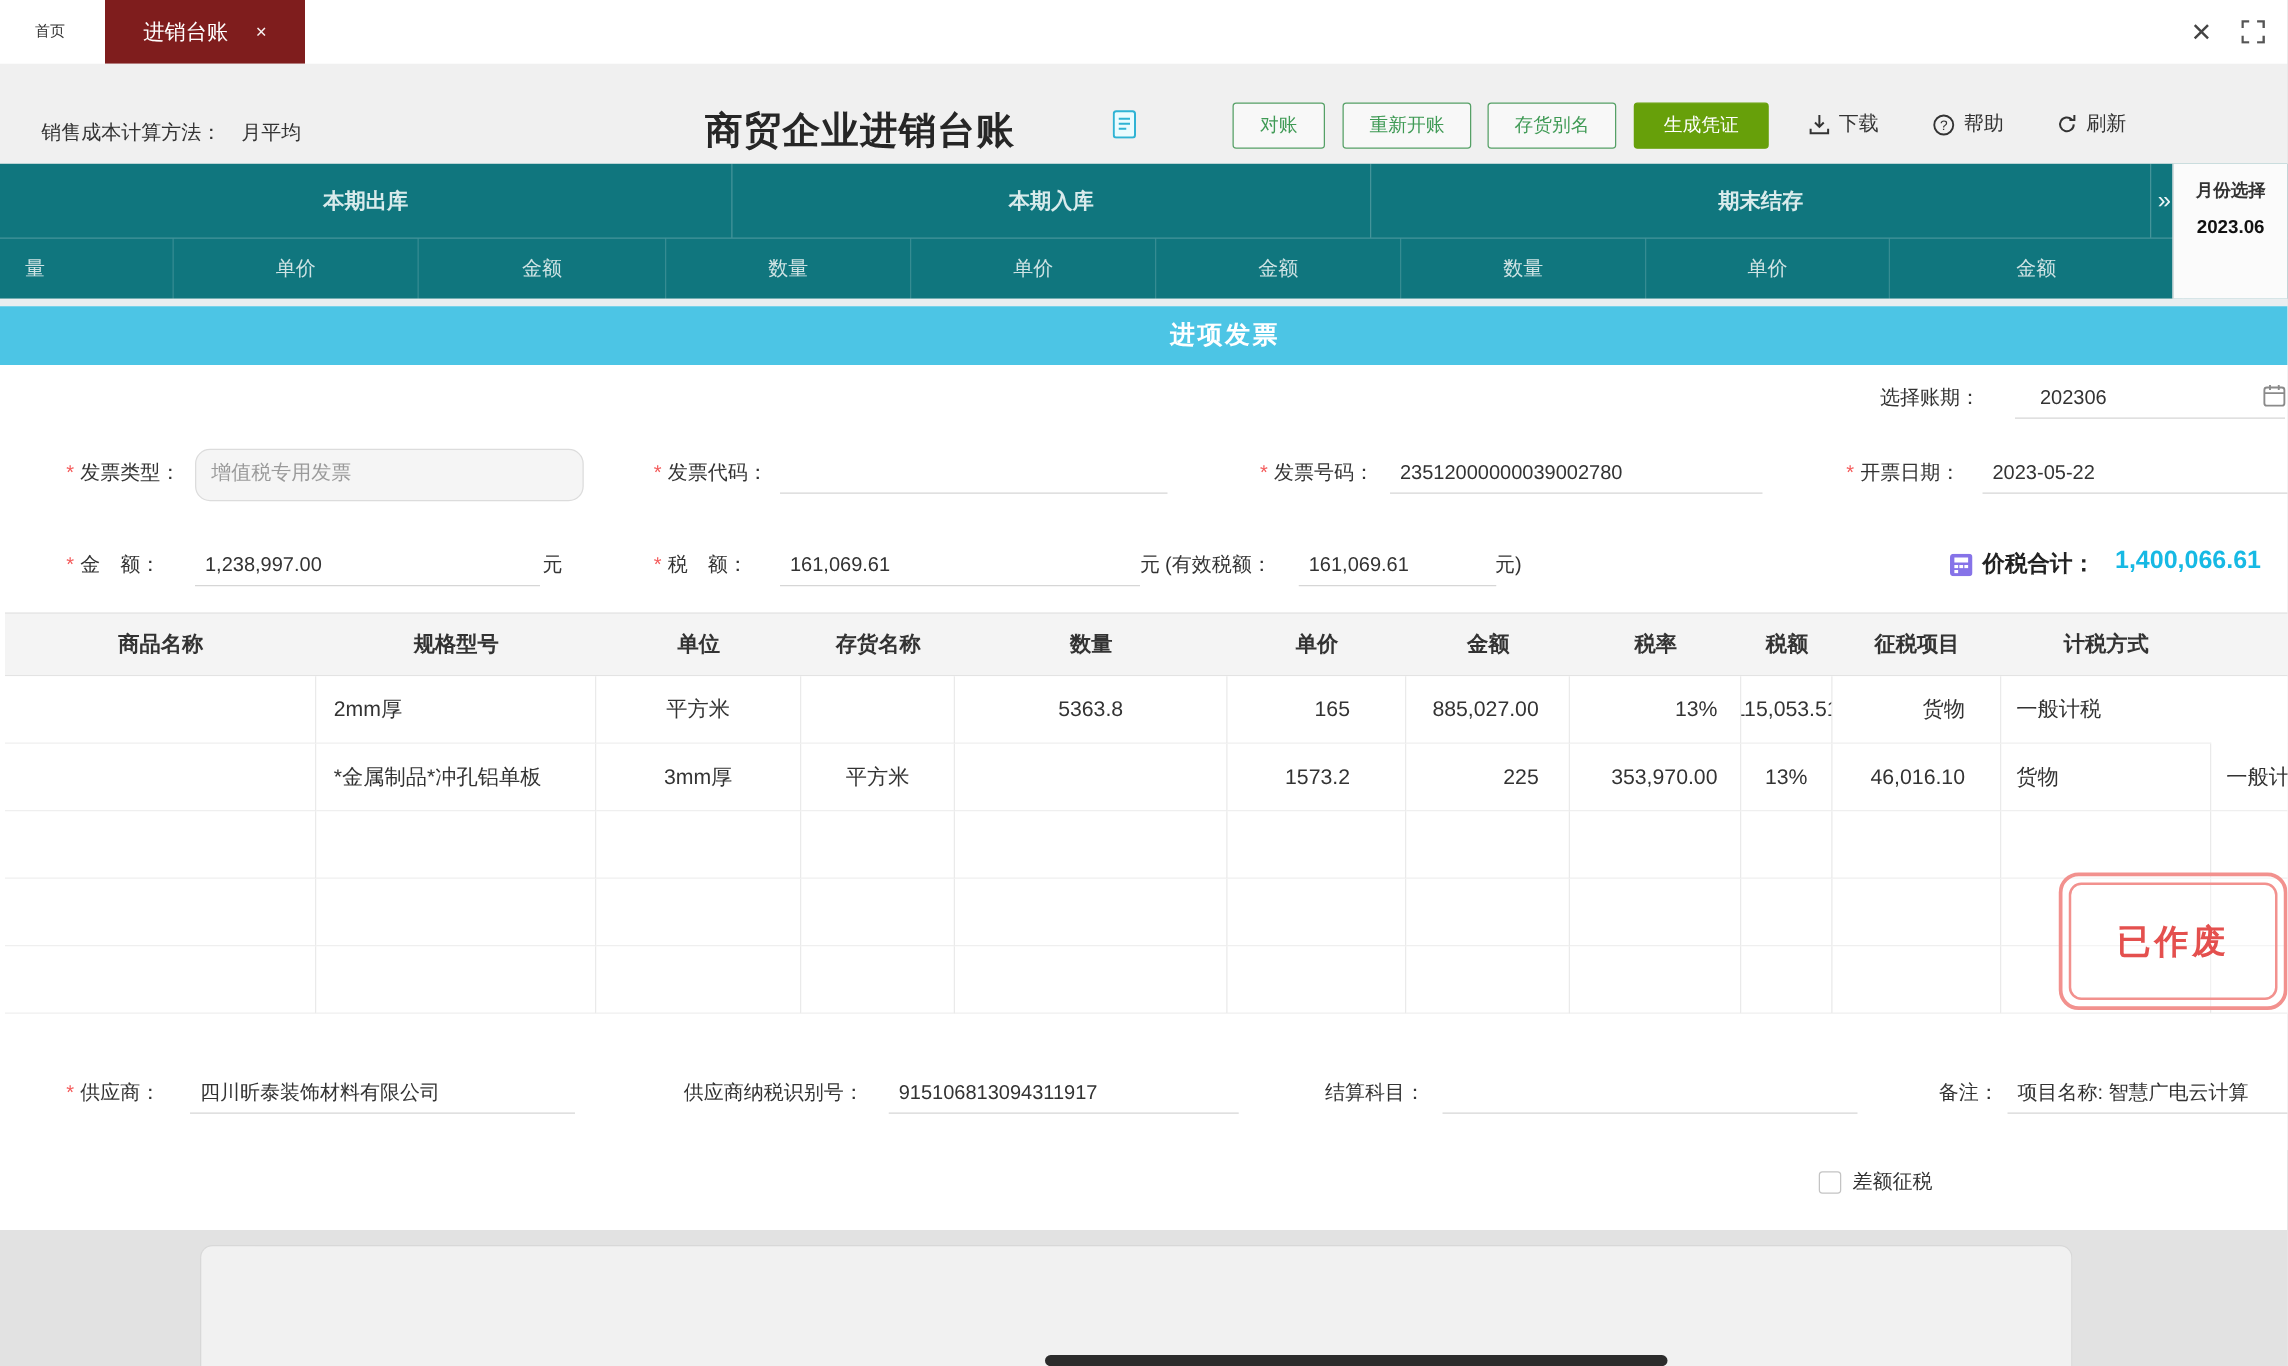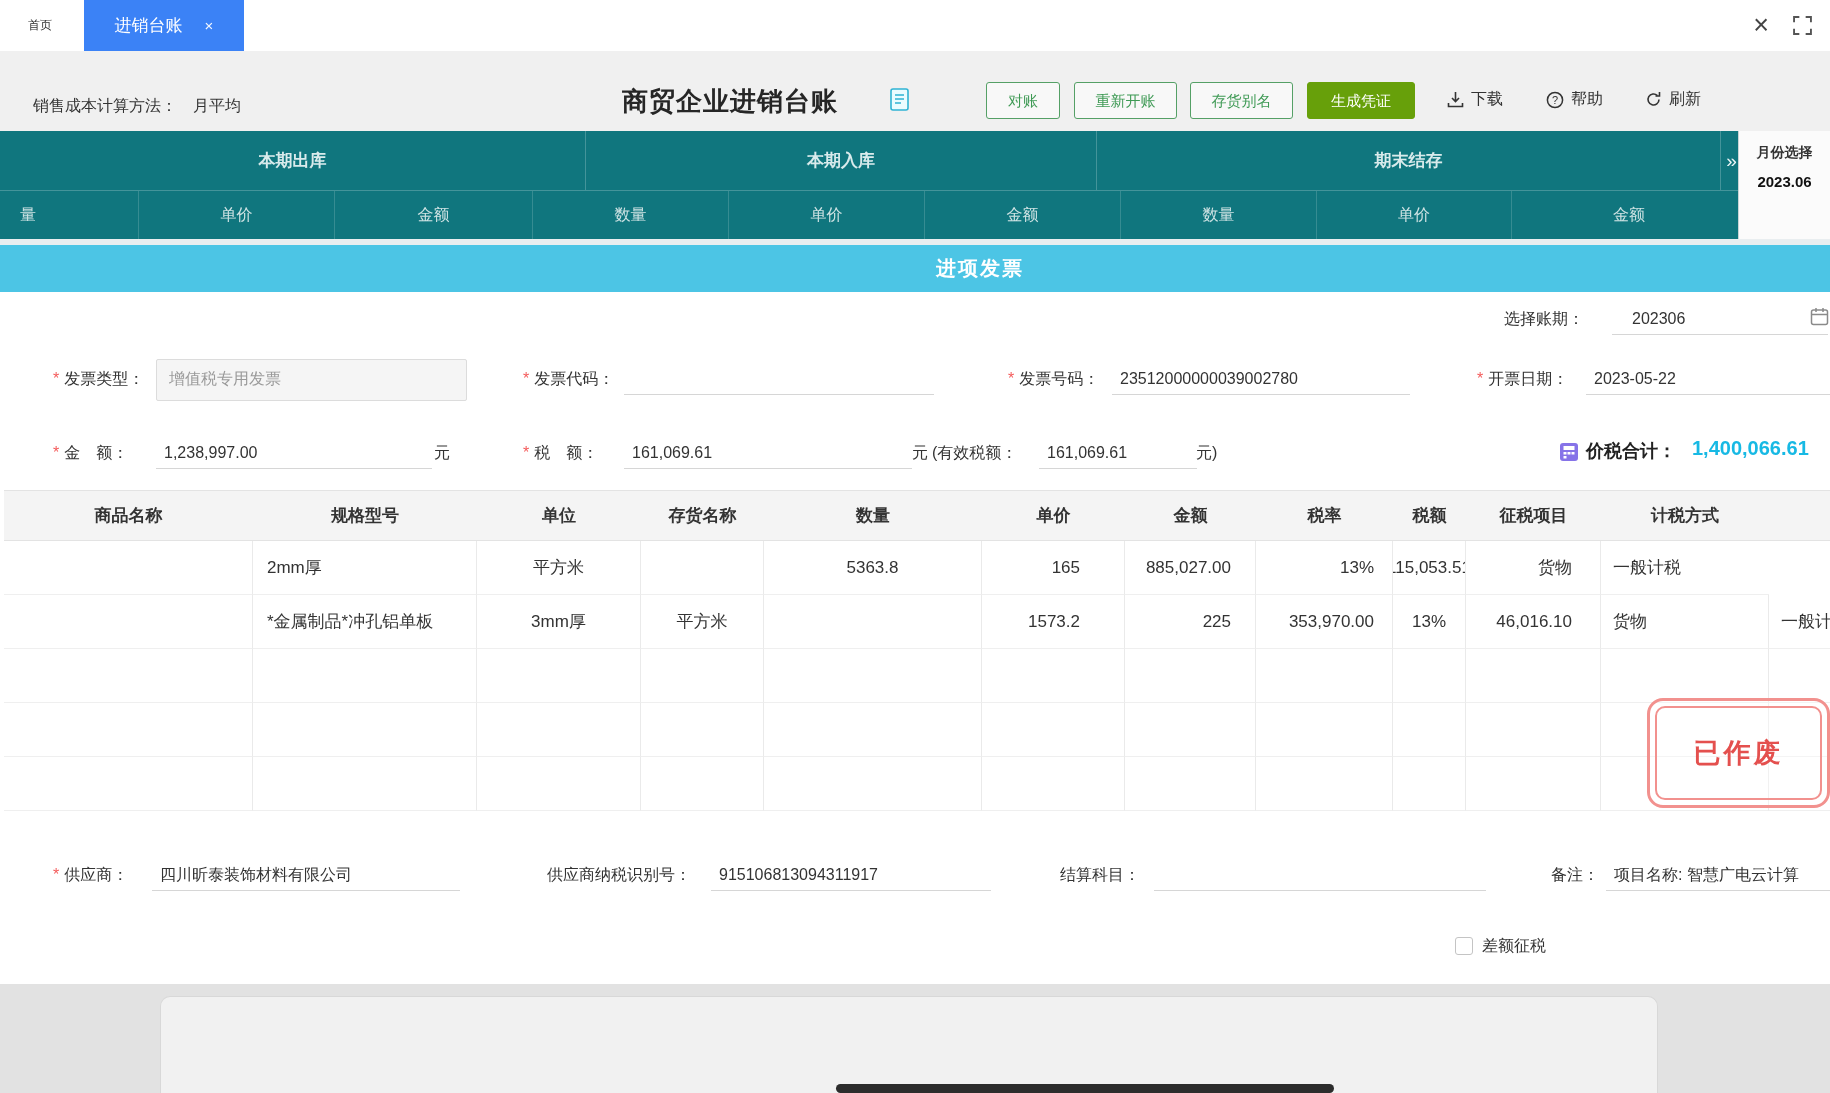--- a/index.html
+++ b/index.html
@@ -2,29 +2,29 @@
 <html><head>
 <meta charset="utf-8">
 <style>
   html,body{margin:0;padding:0;}
   body{font-family:"Liberation Sans","DejaVu Sans",sans-serif;background:#9a9a9a;}
   .screen{position:relative;width:1830px;height:1093px;background:#fff;overflow:hidden;}
 
   
   .topbar{position:absolute;left:0;top:0;width:100%;height:51px;background:#fff;}
   .tab-home{position:absolute;left:14px;top:0;height:51px;padding:0 14px;display:flex;align-items:center;font-size:12px;color:#333;cursor:pointer;}
-  .tab-active{position:absolute;left:84px;top:0;height:51px;width:160px;background:#3b82f6;color:#fff;display:flex;align-items:center;justify-content:center;gap:22px;font-size:17px;cursor:pointer;}
+  .tab-active{position:absolute;left:84px;top:0;height:51px;width:160px;background:#7f1d1d;color:#fff;display:flex;align-items:center;justify-content:center;gap:22px;font-size:17px;cursor:pointer;}
   .tab-close{font-size:15px;line-height:1;opacity:.95;cursor:pointer;}
   .topbar-icons{position:absolute;right:18px;top:0;height:51px;display:flex;align-items:center;gap:24px;}
   .win-close{font-size:27px;color:#444;line-height:1;font-weight:300;cursor:pointer;}
 
   
   .band{position:absolute;left:0;top:51px;width:100%;height:80px;background:#f0f0f0;}
   .cost-method{position:absolute;left:33px;top:45px;font-size:16px;color:#333;display:flex;gap:16px;}
-  .page-title{position:absolute;left:540px;top:33px;width:380px;text-align:center;font-size:26px;font-weight:bold;color:#262626;letter-spacing:1px;}
+  .page-title{position:absolute;left:564px;top:33px;width:380px;text-align:left;font-size:30px;font-weight:bold;color:#262626;letter-spacing:1px;}
   .doc-icon{position:absolute;left:890px;top:37px;cursor:pointer;}
   .obtn{position:absolute;top:31px;height:37px;border:1px solid #55a066;border-radius:3px;background:rgba(255,255,255,.55);color:#3f9a55;font-size:15px;text-align:center;line-height:35px;cursor:pointer;font-family:inherit;padding:0;}
   .pbtn{background:#67a00a;border-color:#67a00a;color:#fff;}
   .act{position:absolute;top:38px;display:flex;align-items:center;gap:7px;font-size:16px;color:#333;cursor:pointer;}
 
   
   .ledger{position:absolute;left:0;top:131px;width:100%;height:108px;background:#10767e;}
   .lg-groups{display:flex;height:59px;border-bottom:1px solid rgba(255,255,255,.22);}
   .lg-g{display:flex;align-items:center;justify-content:center;font-size:17px;font-weight:600;color:#d9ebec;border-right:1px solid rgba(255,255,255,.22);}
   .lg-tail{width:21px;display:flex;align-items:center;justify-content:center;color:#ecf6f7;font-size:19px;cursor:pointer;}
@@ -184,21 +184,21 @@
     <span class="cal-icon" style="left:1806px;top:15px;">
       <svg width="19" height="19" viewBox="0 0 19 19">
           <rect x="1.5" y="3" width="16" height="14.5" rx="2" fill="none" stroke="#8a8a8a" stroke-width="1.5"></rect>
           <path d="M1.5 7.5h16M6 1v4M13 1v4" stroke="#8a8a8a" stroke-width="1.5"></path>
         </svg>
     </span>
 
     <div class="flabel" style="left:49px;top:72px;">
       <span class="req">*</span><span>发票类型：</span>
     </div>
-    <div class="box-input" style="left:152px;top:67px;width:297px;">
+    <div class="box-input" style="left:152px;top:67px;width:297px;border-radius:12px;">
       <span>增值税专用发票</span>
     </div>
 
     <div class="flabel" style="left:519px;top:72px;">
       <span class="req">*</span><span>发票代码：</span>
     </div>
     <div class="uline" style="left:620px;top:72px;width:302px;">
       <span></span>
     </div>
 

